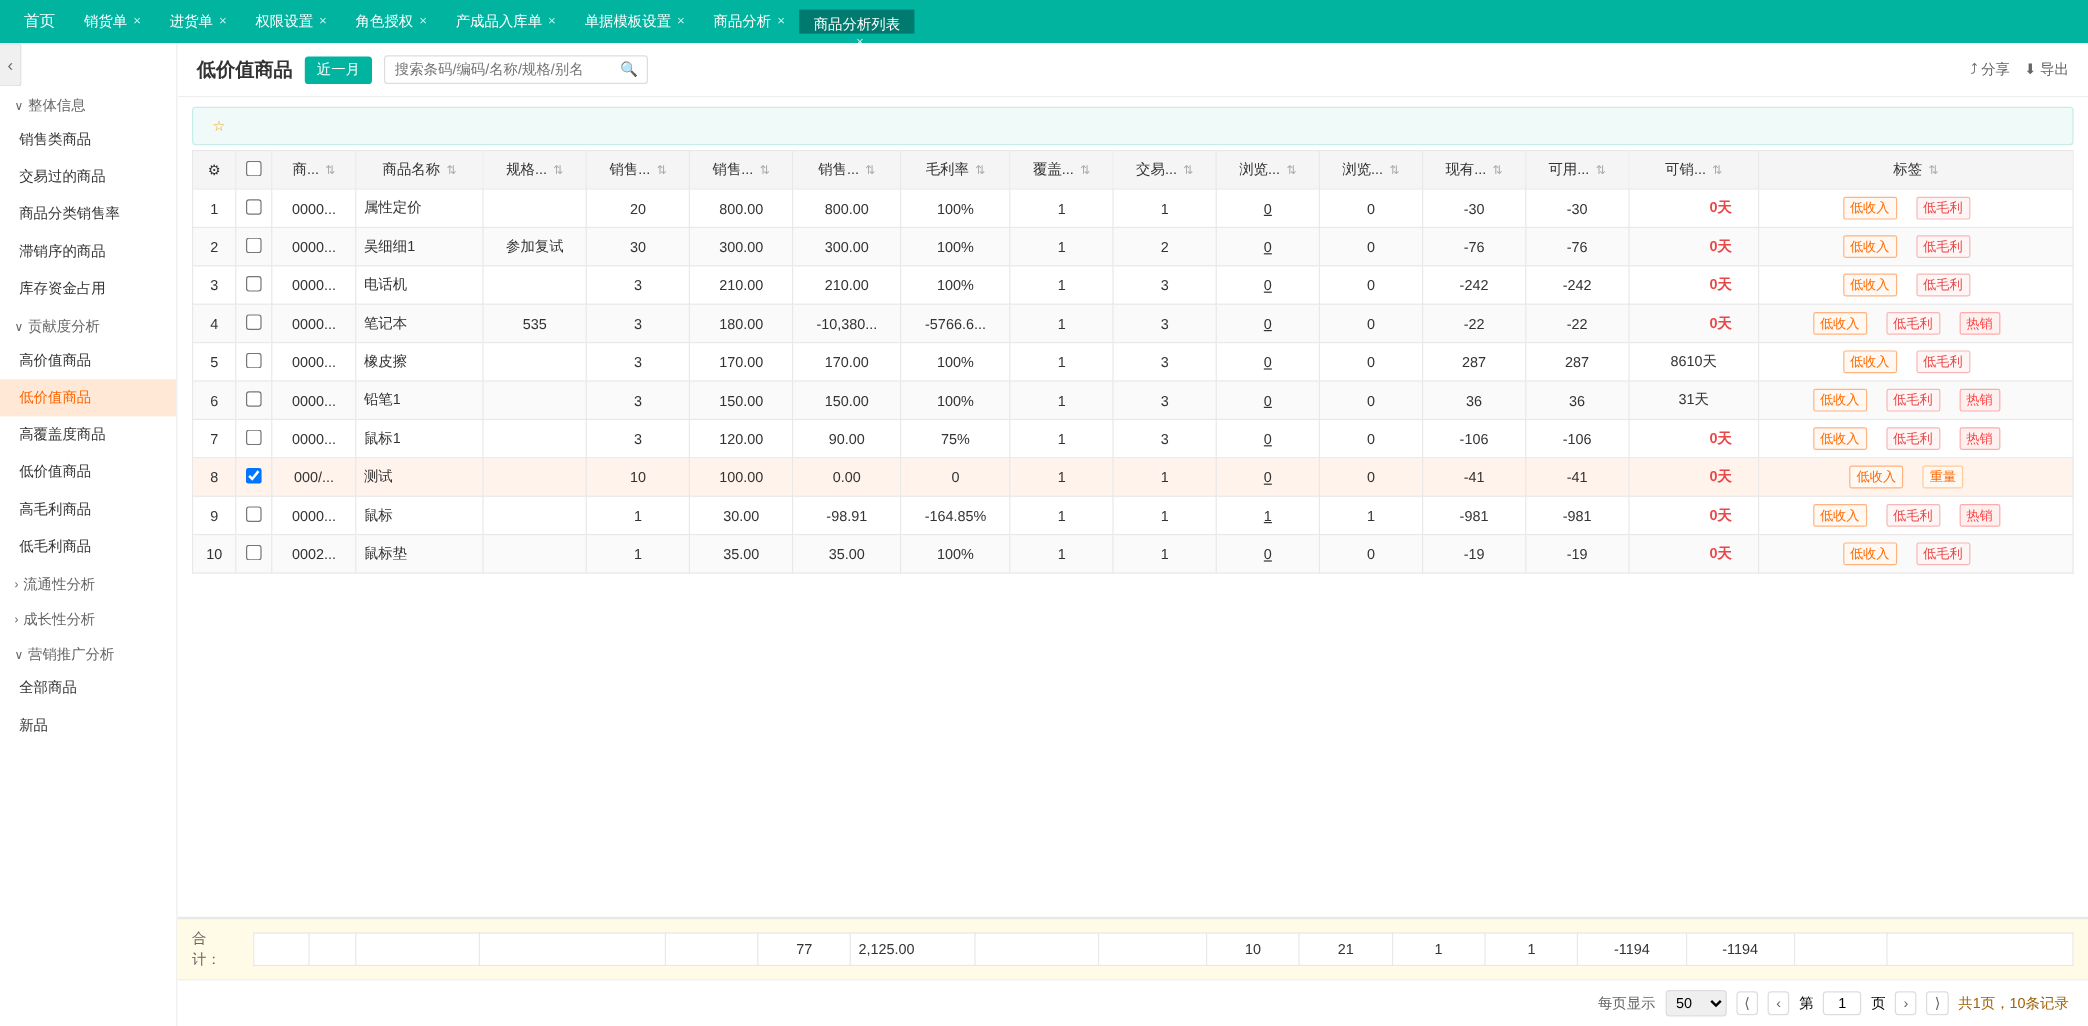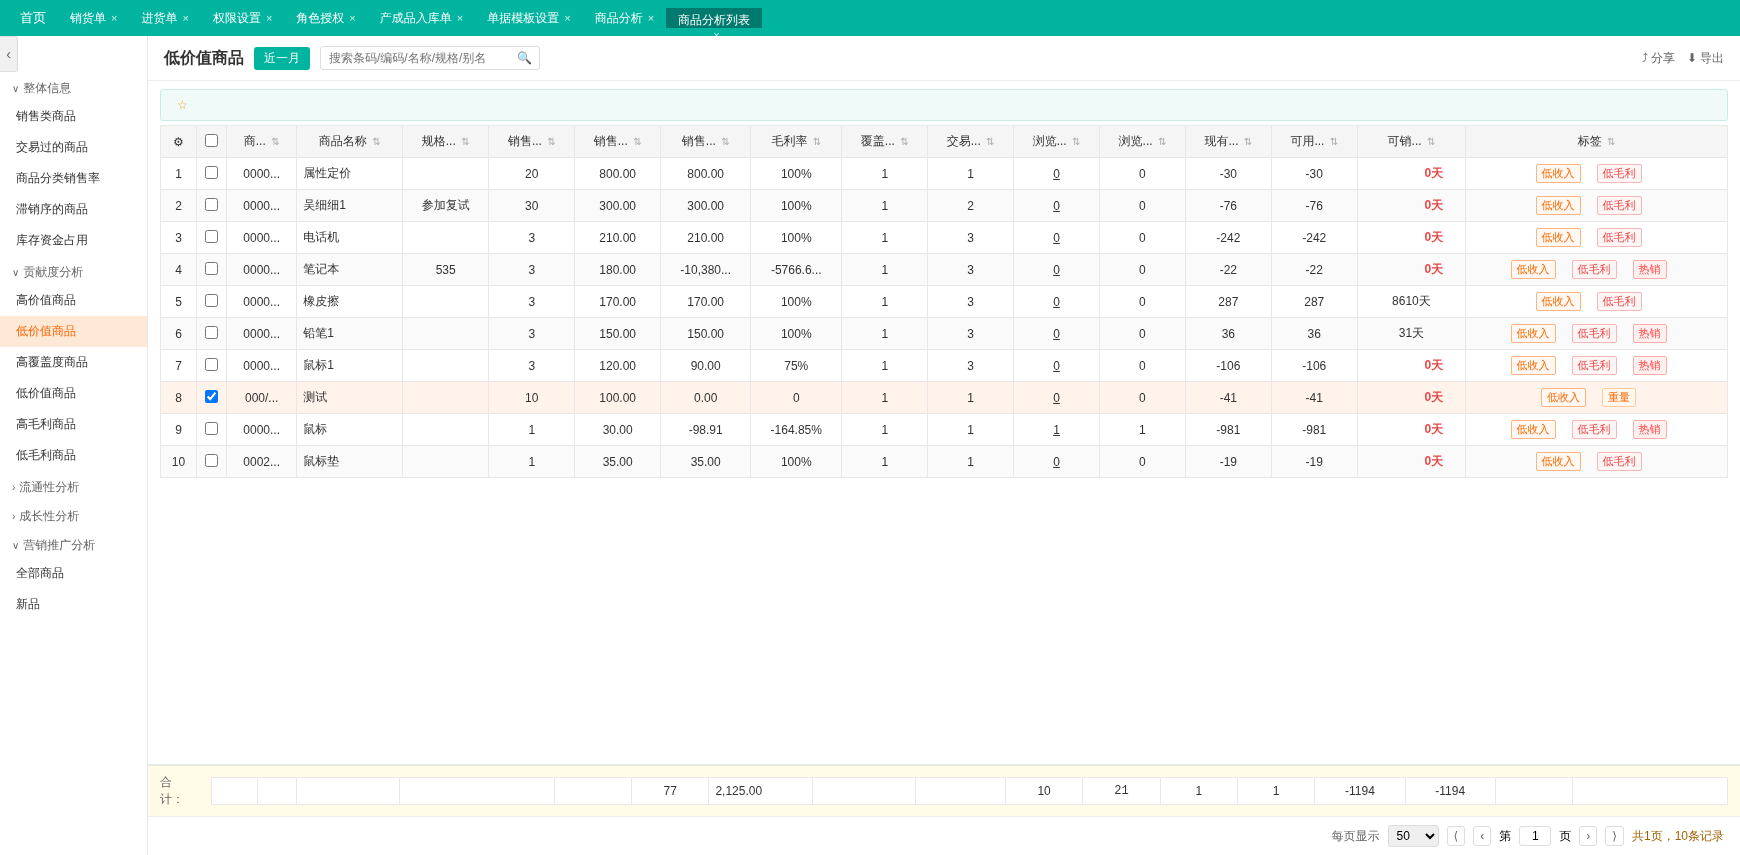--- a/index.html
+++ b/index.html
@@ -590,21 +590,21 @@
           <td style="width:36px;"></td>
           <td style="width:30px;"></td>
           <td style="width:80px;"></td>
           <td style="width:120px;"></td>
           <td style="width:60px;"></td>
           <td style="text-align:center; width:60px;">77</td>
           <td style="text-align:left; width:80px;">2,125.00</td>
           <td style="width:80px;"></td>
           <td style="width:70px;"></td>
           <td style="text-align:center; width:60px;">10</td>
-          <td style="text-align:center; width:60px;font-family:Liberation Mono, monospace;">21</td>
+          <td style="text-align:center; width:60px;">21</td>
           <td style="text-align:center; width:60px;">1</td>
           <td style="text-align:center; width:60px;">1</td>
           <td style="text-align:center; width:70px;">-1194</td>
           <td style="text-align:center; width:70px;">-1194</td>
           <td style="width:60px;"></td>
           <td style="width:120px;"></td>
         </tr>
       </tbody>
         </table>
     </div>

